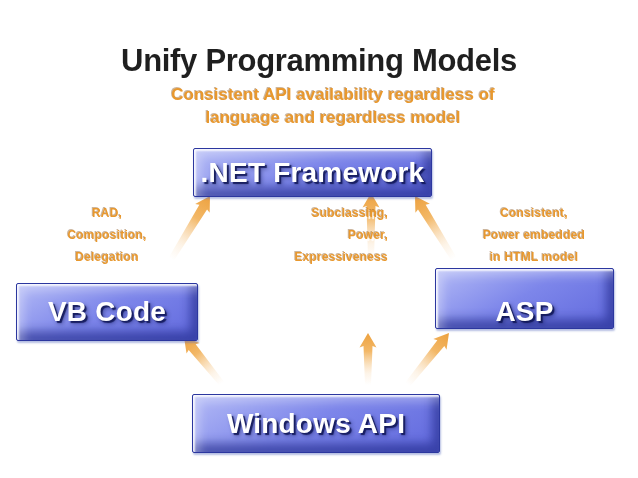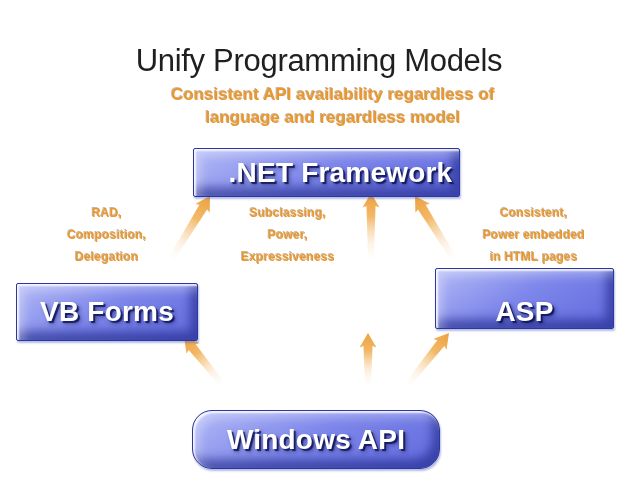--- a/index.html
+++ b/index.html
@@ -2,55 +2,55 @@
 <html style="--title-color: #1f1f1f; --accent-orange: #e8982e; --box-light: #b3baf6; --box-mid: #7d86ea; --box-dark: #6169dd; --box-border: #2c379f; --arrow-head: #eda13e; --arrow-mid: #f2b45f; --arrow-tail: #fbe9d2;"><head>
 <meta charset="utf-8">
 <style>
   html,body{margin:0;padding:0;background:#ffffff;}
   .stage{
     position:relative;width:638px;height:478px;background:#ffffff;overflow:hidden;
     font-family:"Liberation Sans",sans-serif;
   }
   .slide-title{
     position:absolute;top:22px;left:0;width:638px;text-align:center;
-    font-size:31px;font-weight:400;letter-spacing:-0.3px;color:var(--title-color);
+    font-size:31px;font-weight:700;letter-spacing:-0.3px;color:var(--title-color);
   }
   .subtitle{
     position:absolute;top:84px;left:0;width:638px;text-align:center;
     font-size:17px;font-weight:700;line-height:22.5px;color:var(--accent-orange);
     text-shadow:-1px -1px 0 rgba(122,62,0,.38), 2px 2px 1px rgba(255,255,255,.95);
     padding-left:14px;
   }
   .feature-label{
     position:absolute;width:200px;top:202px;text-align:center;
     font-size:12px;font-weight:700;line-height:22px;letter-spacing:.2px;
     color:var(--accent-orange);
     text-shadow:-1px -1px 0 rgba(122,62,0,.38), 2px 2px 1px rgba(255,255,255,.95);
   }
   .label-left{left:7px;}
-  .label-middle{left:188px;}
+  .label-middle{left:188px;text-align:right;}
   .label-right{left:434px;}
   .box3d{
     position:absolute;display:flex;align-items:center;justify-content:center;
     color:#ffffff;font-weight:700;font-size:28px;letter-spacing:.2px;
     background:linear-gradient(150deg,var(--box-light) 0%,var(--box-mid) 48%,var(--box-dark) 100%);
     border:1px solid var(--box-border);border-radius:2px;
     box-shadow:
       inset 2px 2px 2px rgba(255,255,255,.85),
       inset 7px 7px 10px rgba(255,255,255,.30),
       inset -7px -9px 10px rgba(23,32,128,.55),
       1px 2px 2px rgba(90,110,190,.45);
     text-shadow:2px 2px 1px rgba(12,18,80,.85), 3px 3px 4px rgba(12,18,80,.45);
     white-space:nowrap;
   }
-  .box-net{left:193px;top:148px;width:237px;height:47px;padding-left:28px;}
+  .box-net{left:193px;top:148px;width:237px;height:47px;}
   .box-vb{left:16px;top:283px;width:180px;height:56px;}
   .box-mfc{left:215px;top:283px;width:210px;height:56px;}
   .box-asp{left:435px;top:268px;width:177px;height:59px;align-items:flex-end;}
-  .box-win{left:192px;top:410px;width:246px;height:57px;border-radius:20px;}
+  .box-win{left:192px;top:394px;width:246px;height:57px;}
   .arrows{position:absolute;left:0;top:0;}
 </style>
 </head>
 <body>
 
 <div class="stage">
 
   <h1 class="slide-title">Unify Programming Models</h1>
 
   <div class="subtitle">
@@ -83,29 +83,29 @@
 
   <div class="feature-label label-middle">
     <div>Subclassing,</div>
     <div>Power,</div>
     <div>Expressiveness</div>
   </div>
 
   <div class="feature-label label-right">
     <div>Consistent,</div>
     <div>Power embedded</div>
-    <div>in HTML pages</div>
+    <div>in HTML model</div>
   </div>
 
   <div class="box3d box-net">
     <span>.NET Framework</span>
   </div>
 
   <div class="box3d box-vb">
-    <span>VB Forms</span>
+    <span>VB Code</span>
   </div>
 
 
   <div class="box3d box-asp">
     <span>ASP</span>
   </div>
 
   <div class="box3d box-win">
     <span>Windows API</span>
   </div>

